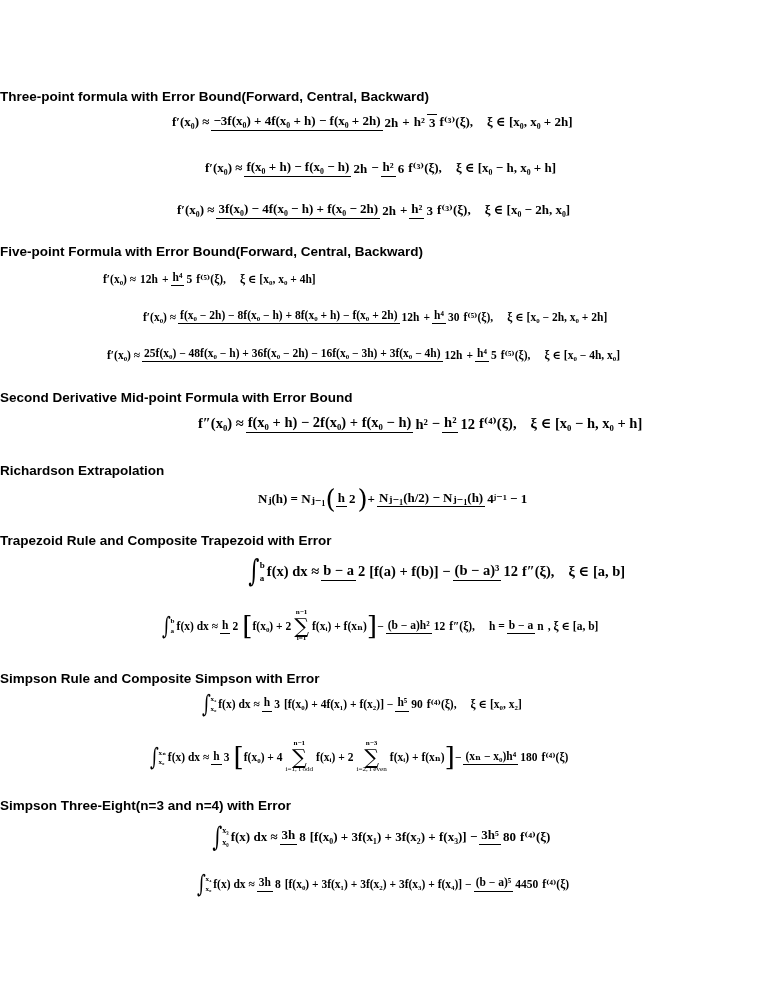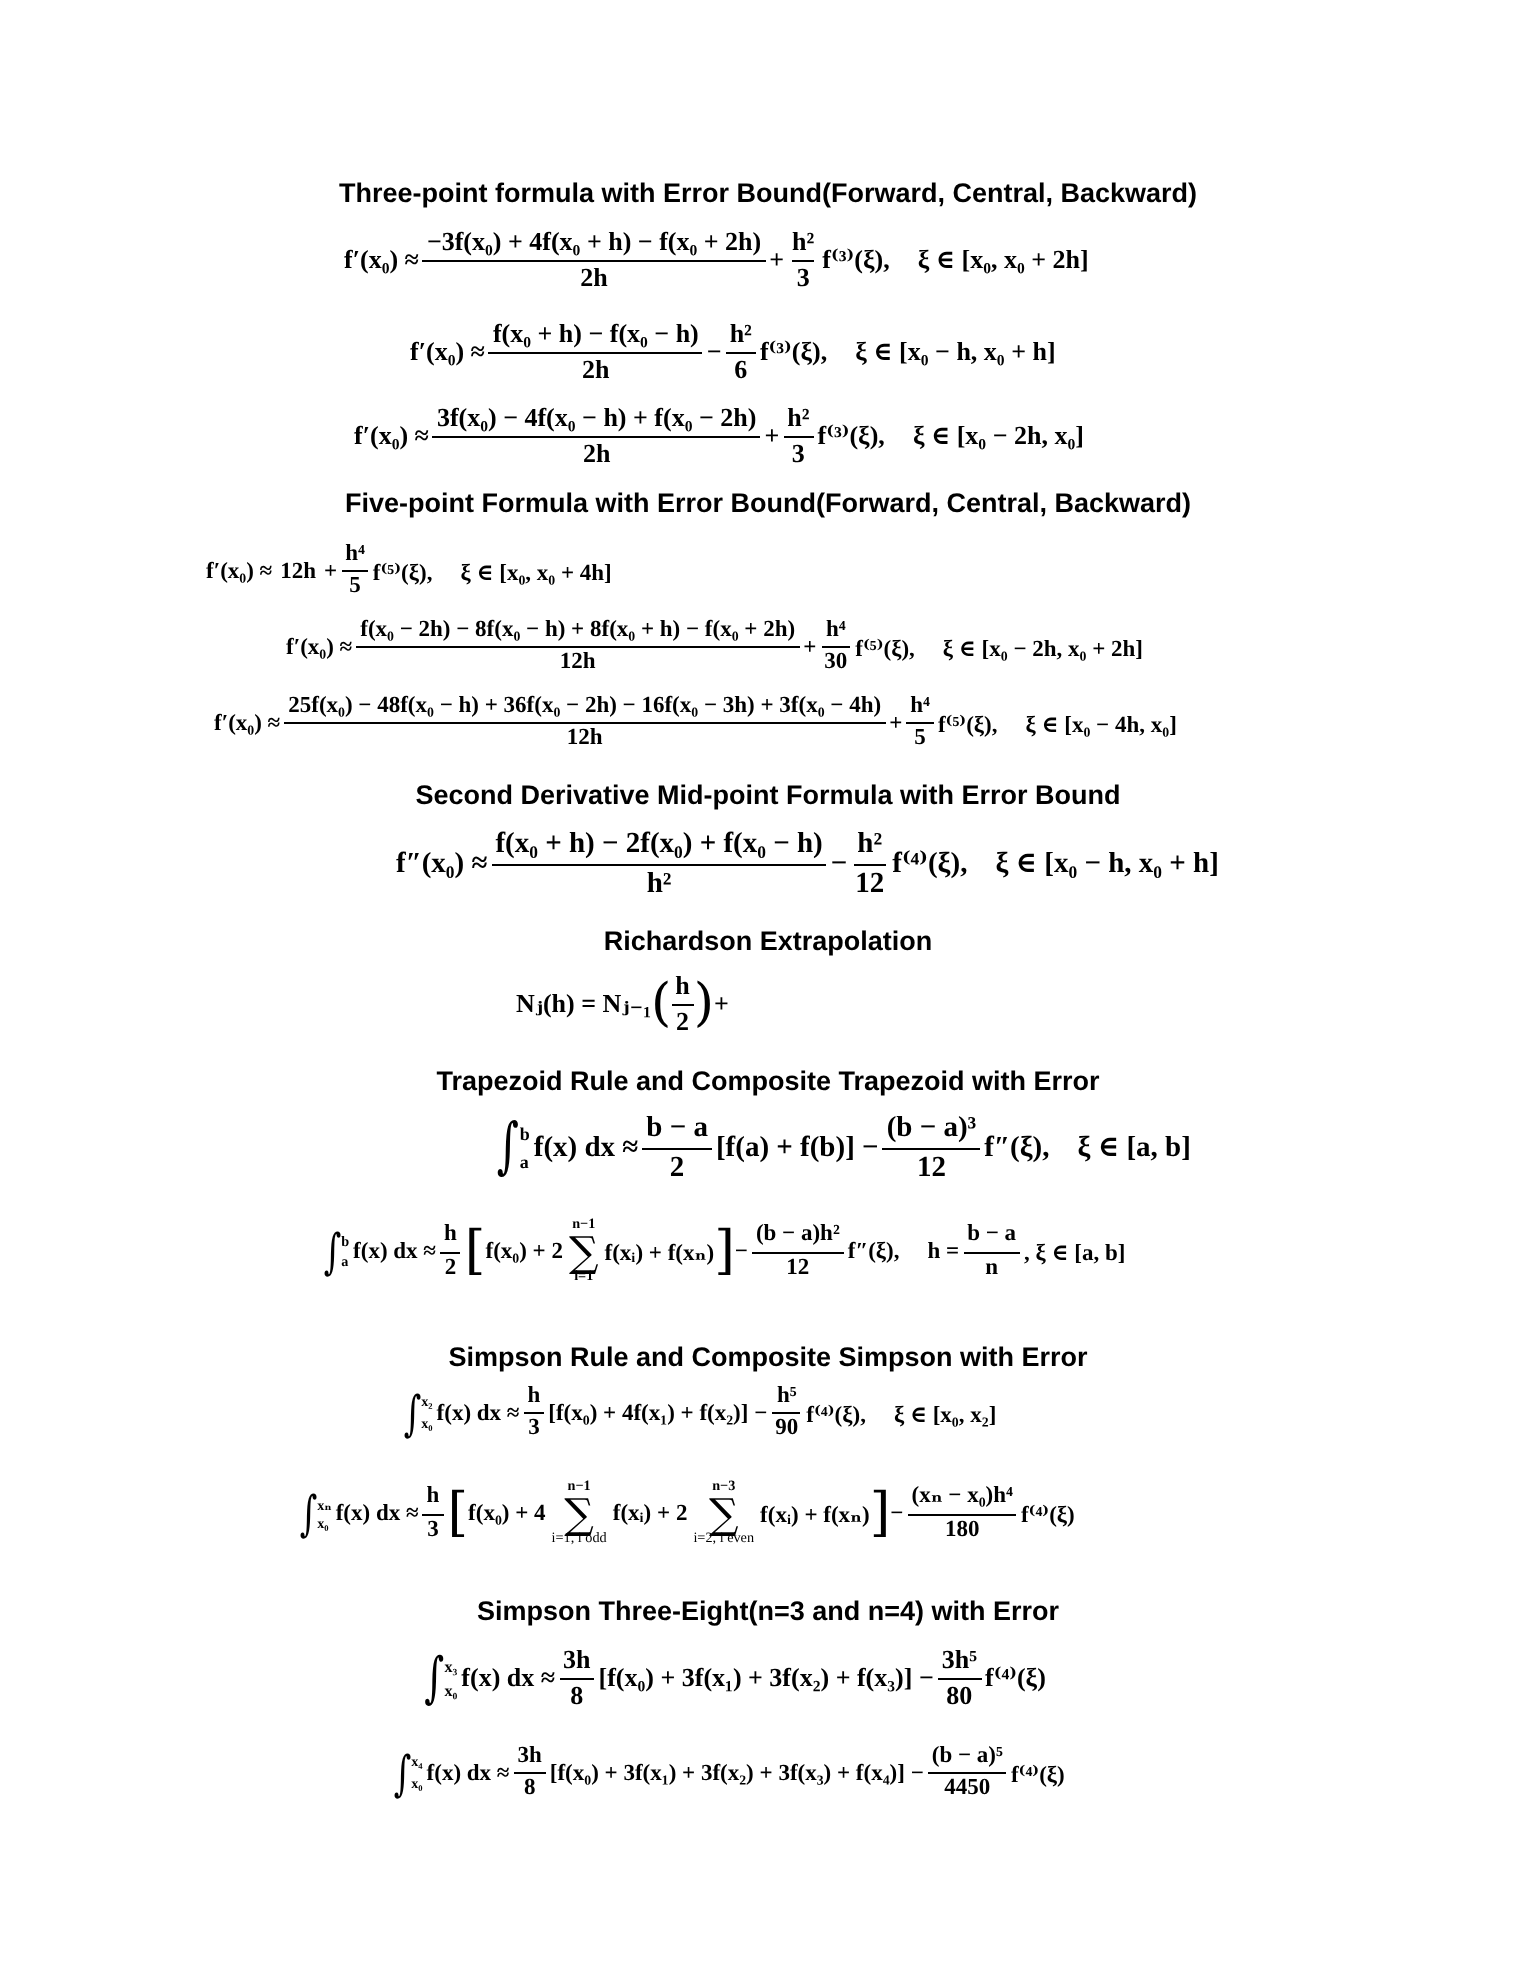--- a/index.html
+++ b/index.html
@@ -1,24 +1,24 @@
 <!DOCTYPE html>
 <html><head>
 <meta charset="utf-8">
 <style>
   html, body { margin:0; padding:0; background:#ffffff; }
   body { width:768px; height:994px; position:relative; overflow:hidden; color:#000;
          font-family:"Liberation Serif", "DejaVu Serif", serif; }
-  .heading { position:absolute; left:0; width:768px; text-align:center;
+  .heading { position:absolute; left:0; width:768px; 
              font-family:"Liberation Sans", "DejaVu Sans", sans-serif; font-weight:bold; font-size:13.5px; }
   .eq { position:absolute; font-weight:bold; white-space:nowrap; display:flex; align-items:center; }
   .s13 { font-size:13px; }
   .s14 { font-size:14.5px;margin-left:41px; }
   .s11 { font-size:11.5px; }
-  .frac { display:inline-flex; flex-direction:column; align-items:center; vertical-align:middle; margin:0 2px; }
+  .frac { display:inline-flex; flex-direction:row; align-items:center; vertical-align:middle; margin:0 2px; }
   .frac .num { padding:0 2px 1px; border-bottom:1.2px solid #000; line-height:1.15; }
   .frac .den { padding:1px 2px 0; line-height:1.15; }
   .gap { display:inline-block; width:14px; }
   .int { display:inline-flex; align-items:center; position:relative; margin-right:2px; }
   .int .sym { font-size:2.1em; font-weight:normal; line-height:1; transform:scaleX(0.7); font-family:"DejaVu Serif", serif; }
   .int .lims { display:inline-flex; flex-direction:column; justify-content:space-between; height:2.6em; font-size:0.62em; margin-left:-2px; }
   .sum { display:inline-flex; flex-direction:column; align-items:center; margin:0 3px; vertical-align:middle; }
   .sum .top, .sum .bot { font-size:0.62em; line-height:1.1; }
   .sum .bot.light { font-weight:normal; }
   .sum .sig { font-size:1.8em; line-height:0.9; font-weight:normal; font-family:"DejaVu Serif", serif; }
@@ -149,20 +149,24 @@
 
 <div class="eq s13" style="left:258px; top:486px;">
   <span>Nⱼ(h) = Nⱼ₋₁</span>
   <span class="paren">(</span>
   <span class="frac" style="margin:0">
       <span class="num">h</span>
       <span class="den">2</span>
     </span>
   <span class="paren">)</span>
   <span>+</span>
+  <span class="frac">
+      <span class="num">Nⱼ₋₁(h/2) − Nⱼ₋₁(h)</span>
+      <span class="den">4ʲ⁻¹ − 1</span>
+    </span>
 </div>
 
 <div class="eq s14" style="left:205px; top:556px;">
   <span class="int">
       <span class="sym">∫</span>
       <span class="lims">
         <span>b</span>
         <span>a</span>
       </span>
     </span>

